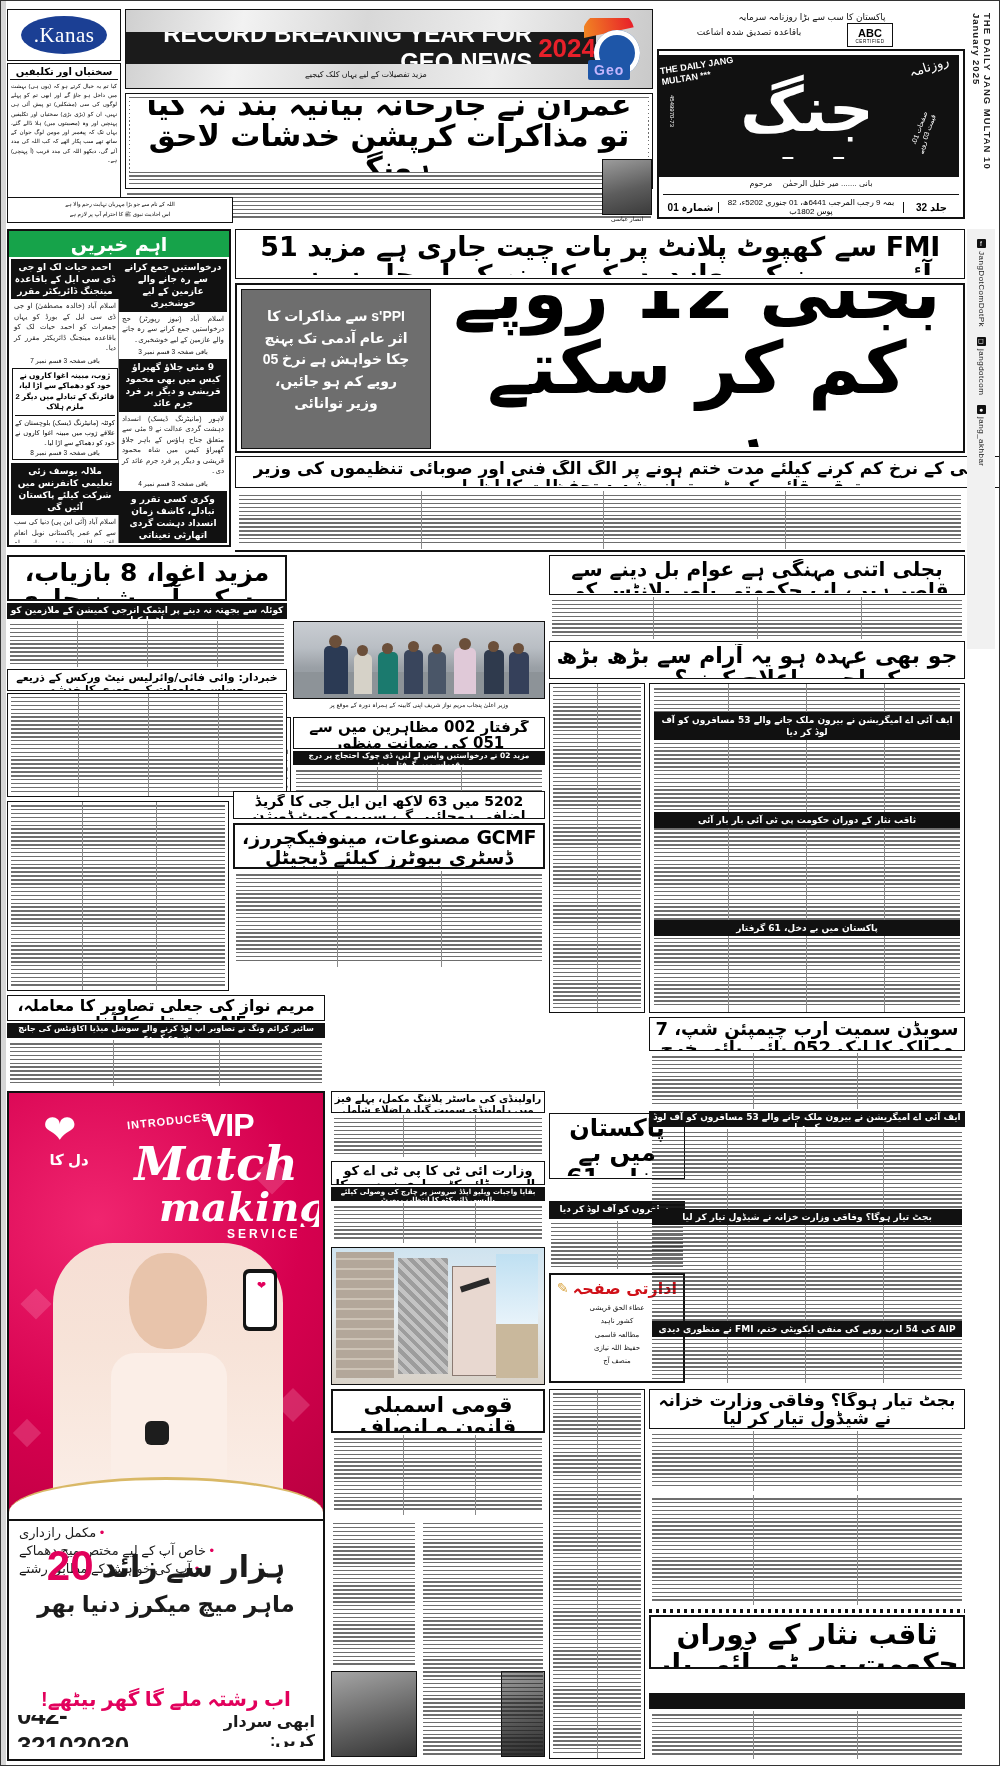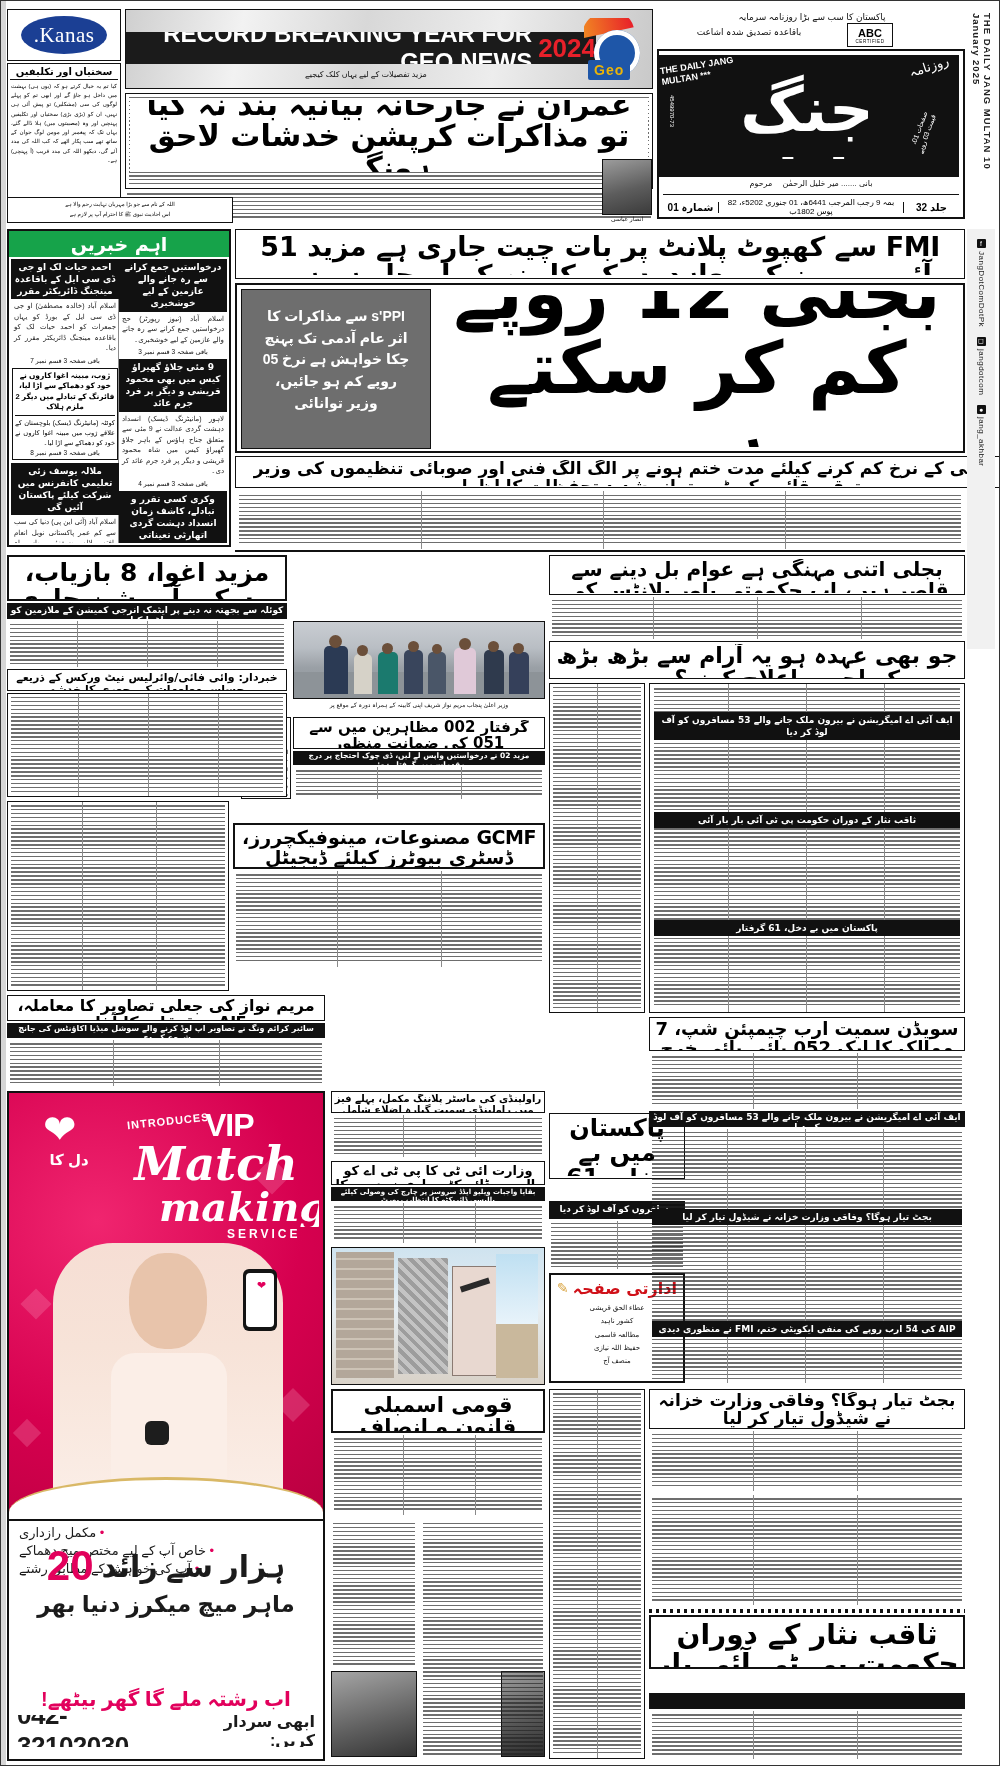--- a/index.html
+++ b/index.html
@@ -82,21 +82,21 @@
     width:46px;height:46px;border-radius:50%;
     background:#1e56a8; position:relative;
     box-shadow: inset 0 0 0 5px #fff;
   }
   .geo-swoosh{
     position:absolute; width:52px;height:22px; top:-7px; left:-4px;
     background:linear-gradient(90deg,#f18a22,#e8202a);
     border-radius:50% 50% 0 0 / 100% 100% 0 0;
     transform: rotate(-12deg);
   }
-  .geo-word{ color:#eab308;font-weight:800;font-size:14px;letter-spacing:1px; }
+  .geo-word{ color:#c4b5fd;font-weight:800;font-size:14px;letter-spacing:1px; }
 
   
   #masthead { background:#fff; }
   #jang-black {
     background:#111; position:relative;
   }
   #jang-title {
     color:#fff; font-weight:800;
     font-family:"DejaVu Sans", sans-serif;
     text-align:center;
@@ -396,20 +396,23 @@
     <div class="box ur hl" style="left:2px;top:2px;right:2px;height:26px;font-size:10px;">PTI وفد کی اسپیکر سے پیر کو ملاقات متوقع</div>
     <div class="box ur" style="left:2px;top:30px;right:2px;bottom:2px;font-size:5.6px;line-height:1.5;text-align:justify;">اسلام آباد (طاہر خلیل) حکومت پی ٹی آئی مذاکرات میں ڈیڈ لاک ختم ہونے کا امکان ہے، پی ٹی آئی وفد کی اسپیکر سردار ایاز صادق سے ملاقات ہوگی، اسلام آباد میں پارلیمانی ذرائع کا کہنا ہے۔</div>
   </div>
 
   <div class="box bd" style="left:6px;top:692px;width:280px;height:104px;background:#fff;">
     <div class="lines dense" style="left:3px;right:3px;top:3px;bottom:3px;"></div>
     <div class="colsplit" style="left:70px;"></div>
     <div class="colsplit" style="left:140px;"></div>
     <div class="colsplit" style="left:210px;"></div>
   </div>
+  <div class="box bd" style="left:232px;top:790px;width:312px;height:28px;background:#fff;">
+    <div class="box ur hl" style="left:3px;top:2px;right:3px;height:24px;font-size:14px;">2025 میں 36 لاکھ این ایل جی کا گریڈ اضافی ہوجائیں گے، سپریم کورٹ ڈویژن</div>
+  </div>
 
   <div class="box bd2" style="left:232px;top:822px;width:312px;height:46px;background:#fff;">
     <div class="box ur hl" style="left:3px;top:3px;right:3px;height:40px;font-size:19px;">FMCG مصنوعات، مینوفیکچررز، ڈسٹری بیوٹرز کیلئے ڈیجیٹل انوائسنگ سسٹم لاگو کرنیکا فیصلہ</div>
   </div>
   <div class="box" style="left:232px;top:870px;width:312px;height:96px;">
     <div class="lines dense" style="left:3px;right:3px;top:3px;bottom:3px;"></div>
     <div class="colsplit" style="left:104px;"></div>
     <div class="colsplit" style="left:208px;"></div>
   </div>
 

